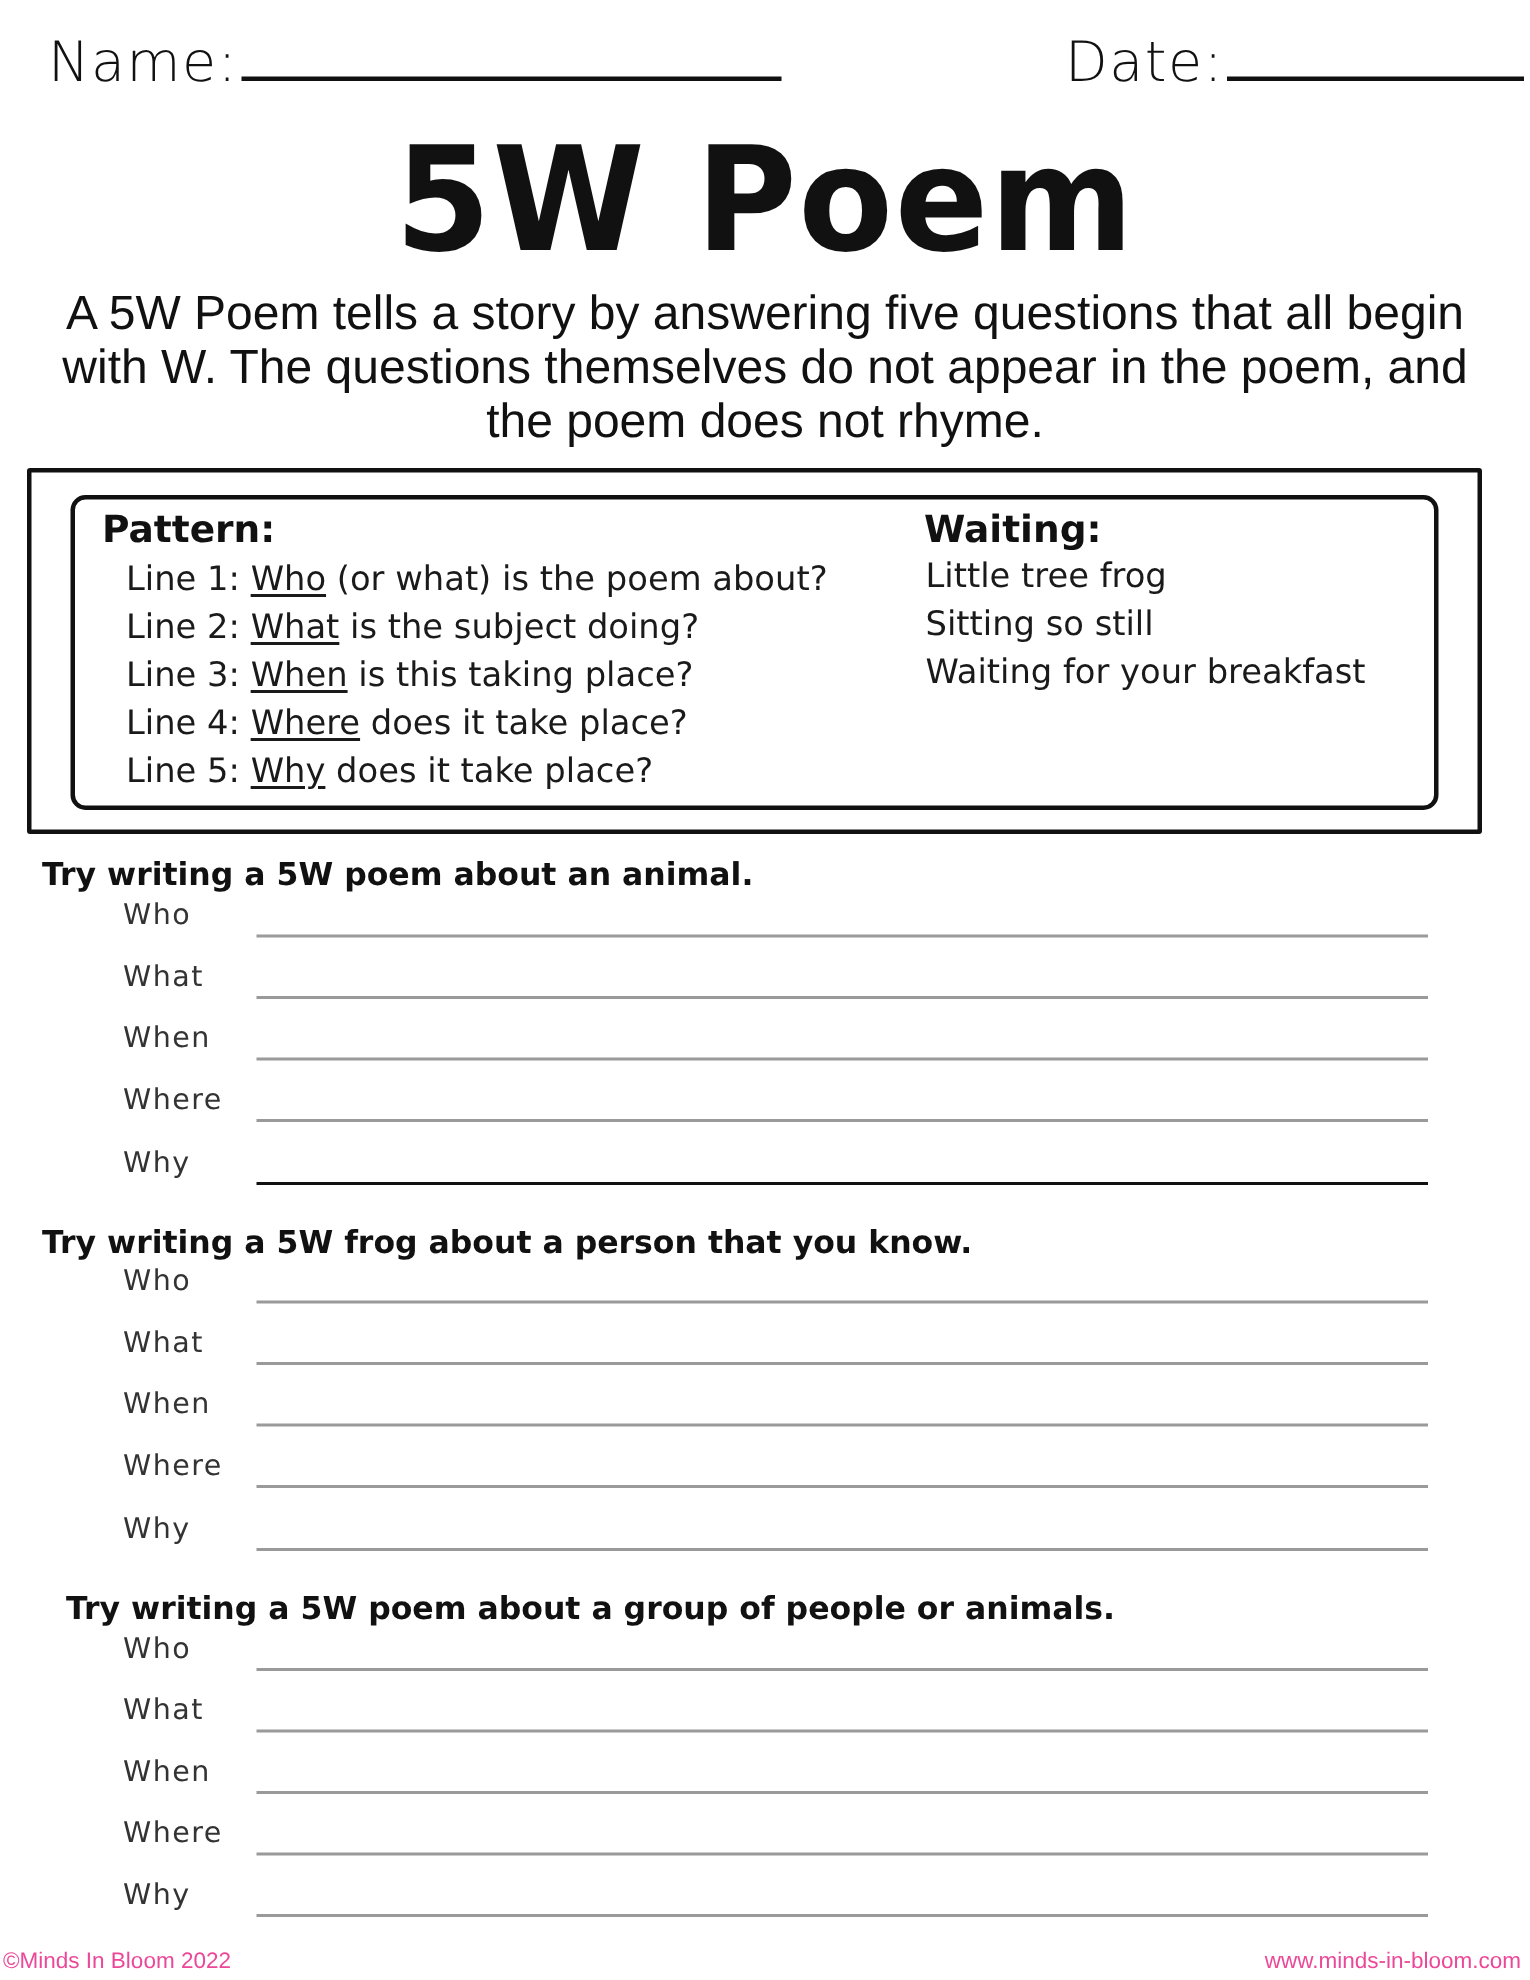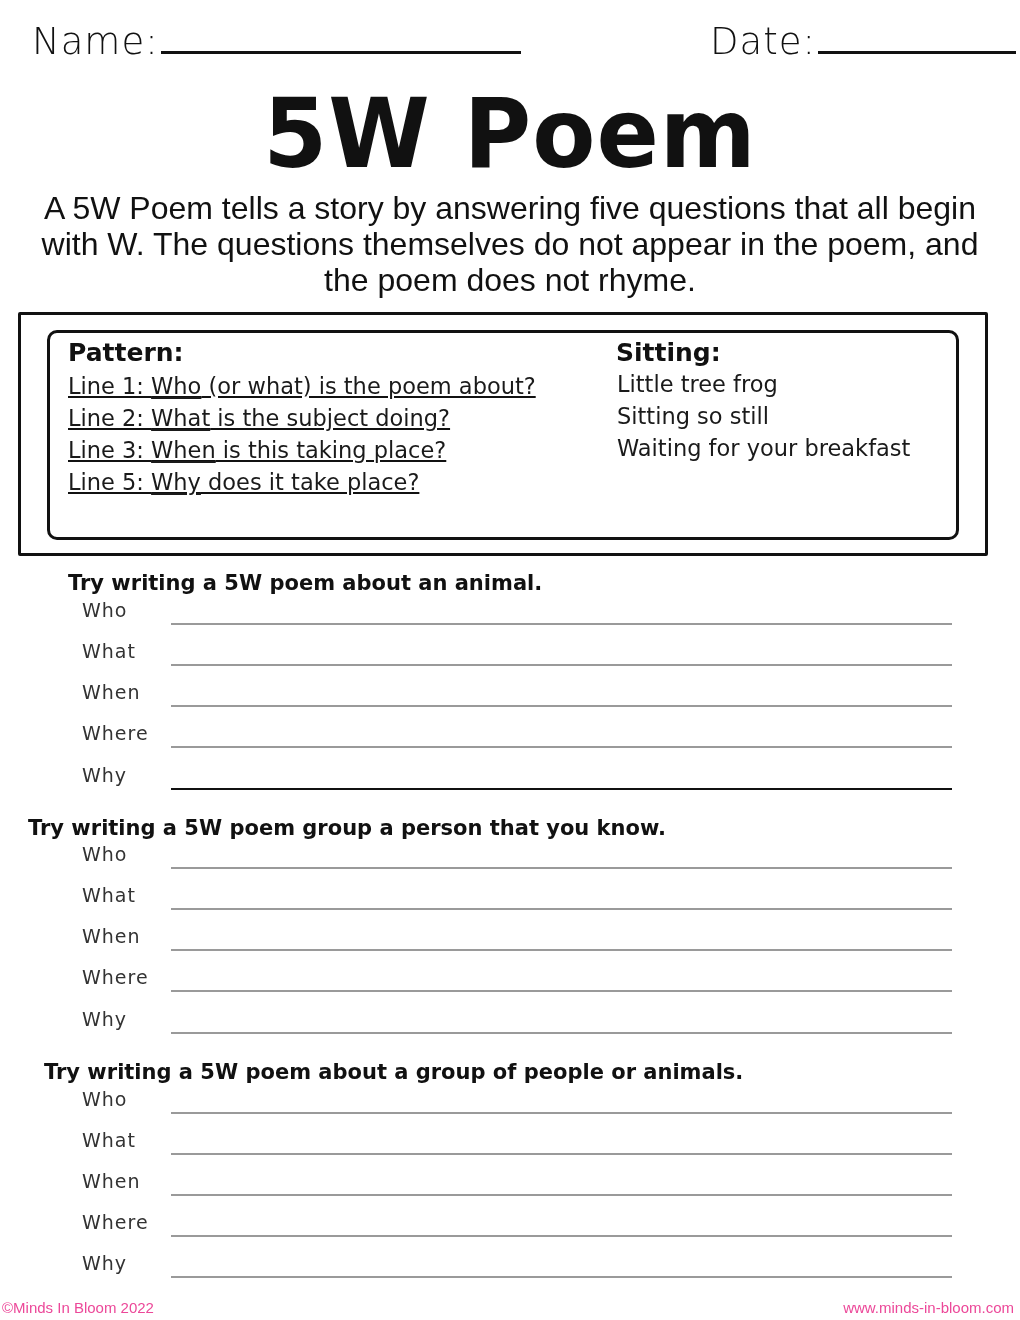--- a/index.html
+++ b/index.html
@@ -33,36 +33,37 @@
 </div>
 
 <div class="abs title">5W Poem</div>
 
 <div class="abs intro">A 5W Poem tells a story by answering five questions that all begin with W. The questions themselves do not appear in the poem, and the poem does not rhyme.</div>
 
 <div class="abs outer-box"></div>
 <div class="abs inner-box"></div>
 
 <div class="abs col-head" style="left:68px; top:338px;">Pattern:</div>
-<div class="abs col-head" style="left:616px; top:338px;">Sitting:</div>
+<div class="abs col-head" style="left:616px; top:338px;">Waiting:</div>
 
-<div class="abs" style="left:68px; top:370px;text-decoration:underline;">
+<div class="abs" style="left:84px; top:370px;">
   <div class="pline"><span>Line 1: </span><u>Who</u><span> (or what) is the poem about?</span></div>
   <div class="pline"><span>Line 2: </span><u>What</u><span> is the subject doing?</span></div>
   <div class="pline"><span>Line 3: </span><u>When</u><span> is this taking place?</span></div>
+  <div class="pline"><span>Line 4: </span><u>Where</u><span> does it take place?</span></div>
   <div class="pline"><span>Line 5: </span><u>Why</u><span> does it take place?</span></div>
 </div>
 
 <div class="abs" style="left:617px; top:368px;">
   <div class="pline">Little tree frog</div>
   <div class="pline">Sitting so still</div>
   <div class="pline">Waiting for your breakfast</div>
 </div>
 
-<div class="abs section-title" style="top:571px;margin-left:40px;">Try writing a 5W poem about an animal.</div>
+<div class="abs section-title" style="top:571px;">Try writing a 5W poem about an animal.</div>
 <div class="abs wrow" style="top:584px;">
     <span class="wlabel">Who</span>
     <div class="wline"></div>
   </div>
 <div class="abs wrow" style="top:625px;">
     <span class="wlabel">What</span>
     <div class="wline"></div>
   </div>
 <div class="abs wrow" style="top:666px;">
     <span class="wlabel">When</span>
@@ -70,21 +71,21 @@
   </div>
 <div class="abs wrow" style="top:707px;">
     <span class="wlabel">Where</span>
     <div class="wline"></div>
   </div>
 <div class="abs wrow" style="top:749px;">
     <span class="wlabel">Why</span>
     <div class="wline dark"></div>
   </div>
 
-<div class="abs section-title" style="top:816px;">Try writing a 5W poem group a person that you know.</div>
+<div class="abs section-title" style="top:816px;">Try writing a 5W frog about a person that you know.</div>
 <div class="abs wrow" style="top:828px;">
     <span class="wlabel">Who</span>
     <div class="wline"></div>
   </div>
 <div class="abs wrow" style="top:869px;">
     <span class="wlabel">What</span>
     <div class="wline"></div>
   </div>
 <div class="abs wrow" style="top:910px;">
     <span class="wlabel">When</span>

